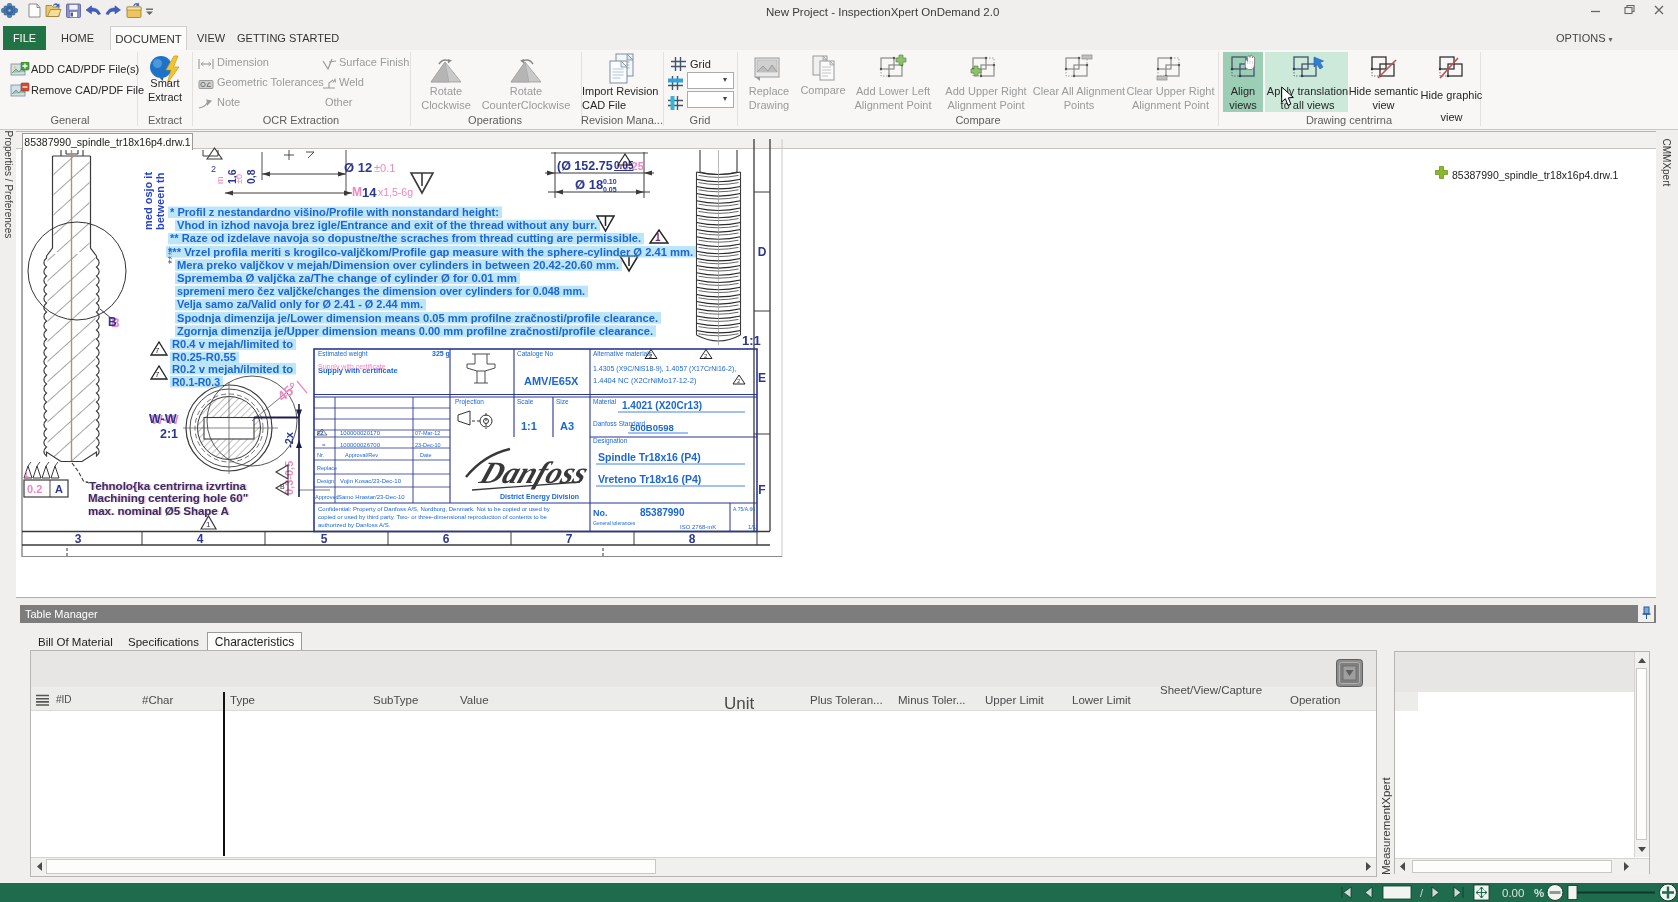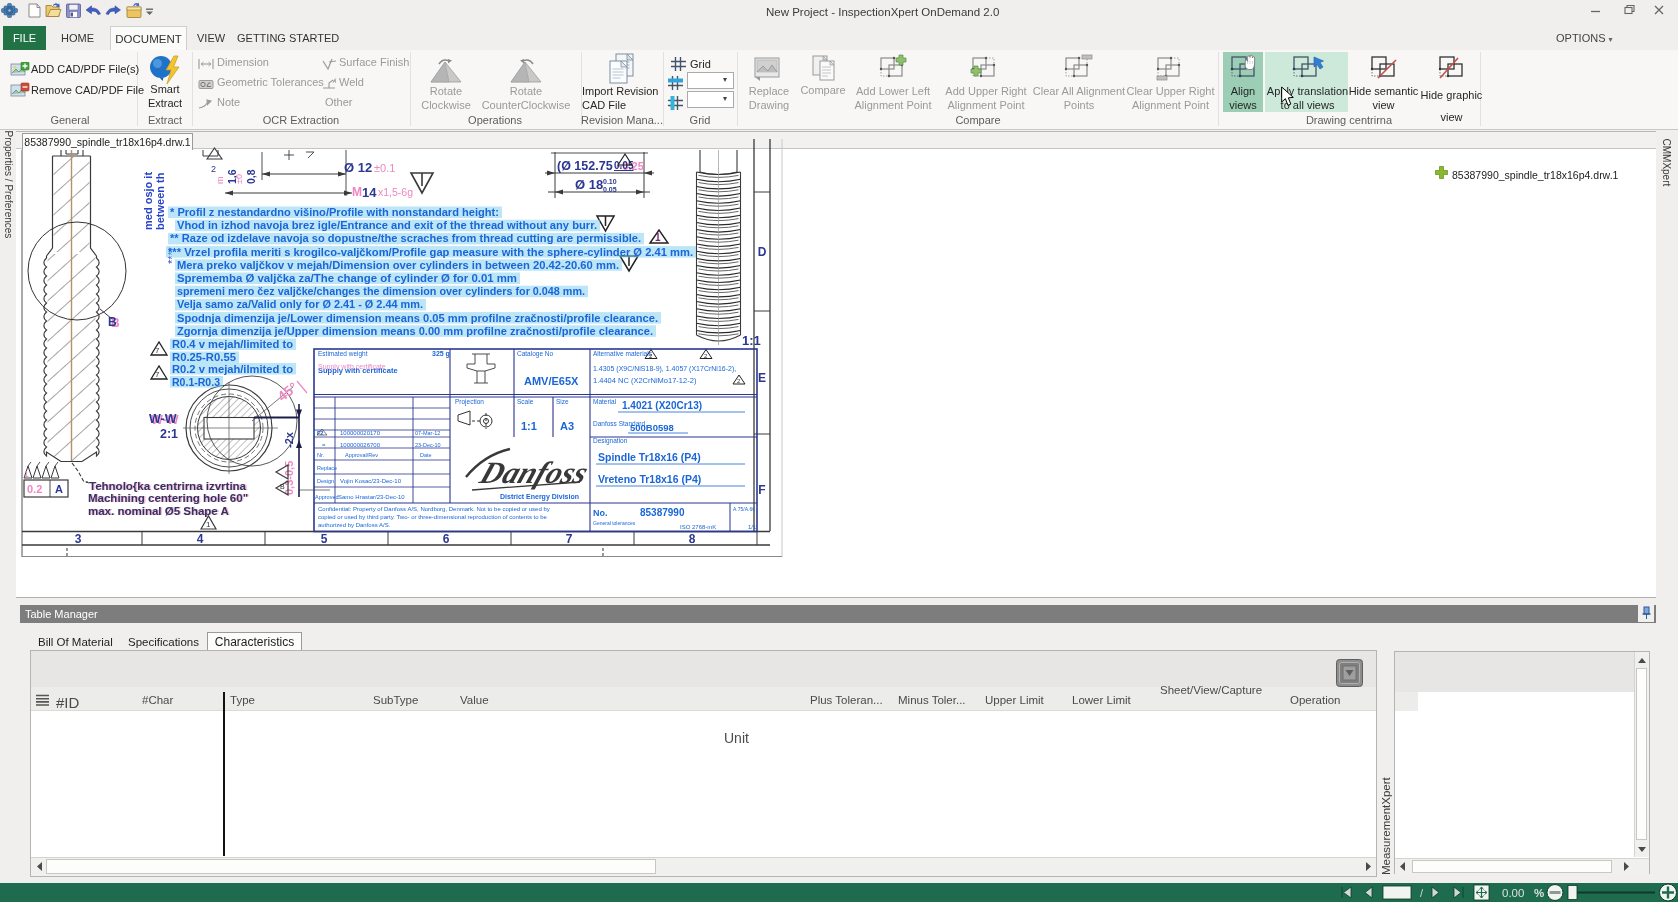--- a/index.html
+++ b/index.html
@@ -98,21 +98,21 @@
       </g>
 </svg>
 <div class="t" style="left:31px;top:13px;font-size:11px;color:#262626;">ADD CAD/PDF File(s)</div>
 <div class="t" style="left:31px;top:34px;font-size:11px;color:#262626;">Remove CAD/PDF File</div>
 <svg class="abs" style="left:146px;top:4px" width="38" height="32" viewBox="0 0 38 32">
 <circle cx="15" cy="13" r="11" fill="#1e73c8"></circle>
 <circle cx="11.5" cy="9.5" r="4.5" fill="#5aa0e0" opacity="0.8"></circle>
 <path d="M14 24 l2.5 3 l1 -3.5 Z" fill="#1e5fa8"></path>
 <path d="M28 2 L20 16 L25 16 L21 30 L33 13 L27.5 13 L32 2 Z" fill="#f4c430" stroke="#c89a10" stroke-width="0.7"></path>
 </svg>
-<div class="t" style="left:125px;top:32px;width:80px;text-align:center;font-size:11px;color:#262626;line-height:14px;">Smart<br>Extract</div>
+<div class="t" style="left:125px;top:26px;width:80px;text-align:center;font-size:11px;color:#262626;line-height:14px;">Smart<br>Extract</div>
 <svg class="abs" style="left:198px;top:8px" width="16" height="13" viewBox="0 0 16 13">
       <g stroke="#9a9a9a" fill="none" stroke-width="1.1">
         <path d="M1 1 l0 10 M15 1 l0 10"></path>
         <path d="M3 6 l10 0"></path>
         <path d="M3 6 l2.5 -2 M3 6 l2.5 2 M13 6 l-2.5 -2 M13 6 l-2.5 2" stroke-width="0.9"></path>
       </g>
     </svg>
 <div class="t" style="left:217px;top:6px;font-size:11px;color:#9a9a9a;">Dimension</div>
 <svg class="abs" style="left:198px;top:28px" width="16" height="13" viewBox="0 0 16 13">
       <g stroke="#9a9a9a" stroke-width="1">
@@ -699,26 +699,26 @@
 <div class="t" style="left:128px;top:636px;font-size:11.5px;color:#222;">Specifications</div>
 <div class="abs" style="left:207px;top:632px;width:95px;height:19px;background:#fcfcfb;border:1px solid #9a9a98;border-bottom:none;font-size:12px;color:#222;text-align:center;line-height:18px;">Characteristics</div>
 <div class="abs" style="left:30px;top:650px;width:1347px;height:227px;background:#fff;border:1px solid #b5b4b2;"></div>
 <div class="abs" style="left:31px;top:651px;width:1345px;height:36px;background:#e7e6e5;"></div>
 <div class="abs" style="left:31px;top:687px;width:1345px;height:24px;background:#ececeb;border-bottom:1px solid #dcdbda;"></div>
 <svg class="abs" style="left:36px;top:694px" width="13" height="12" viewBox="0 0 13 12">
     <g stroke="#555" stroke-width="1.6">
       <path d="M0 1.5 l13 0 M0 4.7 l13 0 M0 7.9 l13 0 M0 11 l13 0"></path>
     </g>
   </svg>
-<div class="t" style="left:56px;top:694px;font-size:15px;color:#4a4a4a;">#ID</div>
+<div class="t" style="left:56px;top:694px;font-size:10px;color:#4a4a4a;">#ID</div>
 <div class="t" style="left:142px;top:694px;font-size:11.5px;color:#4a4a4a;">#Char</div>
 <div class="t" style="left:230px;top:694px;font-size:11.5px;color:#4a4a4a;">Type</div>
 <div class="t" style="left:373px;top:694px;font-size:11.5px;color:#4a4a4a;">SubType</div>
 <div class="t" style="left:460px;top:694px;font-size:11.5px;color:#4a4a4a;">Value</div>
-<div class="t" style="left:724px;top:694px;font-size:14px;color:#4a4a4a;margin-top:36px;">Unit</div>
+<div class="t" style="left:724px;top:694px;font-size:17px;color:#4a4a4a;">Unit</div>
 <div class="t" style="left:810px;top:694px;font-size:11.5px;color:#4a4a4a;">Plus Toleran...</div>
 <div class="t" style="left:898px;top:694px;font-size:11.5px;color:#4a4a4a;">Minus Toler...</div>
 <div class="t" style="left:985px;top:694px;font-size:11.5px;color:#4a4a4a;">Upper Limit</div>
 <div class="t" style="left:1072px;top:694px;font-size:11.5px;color:#4a4a4a;">Lower Limit</div>
 <div class="t" style="left:1160px;top:684px;font-size:11.5px;color:#4a4a4a;">Sheet/View/Capture</div>
 <div class="t" style="left:1290px;top:694px;font-size:11.5px;color:#4a4a4a;">Operation</div>
 <div class="abs" style="left:223px;top:692px;width:2px;height:164px;background:#111;"></div>
 <svg class="abs" style="left:1336px;top:659px" width="27" height="28" viewBox="0 0 27 28">
 <rect x="0.5" y="0.5" width="26" height="27" rx="3" fill="#8d8d8d" stroke="#5f5f5f"></rect>
 <rect x="3.5" y="3.5" width="20" height="21" rx="2" fill="#7f7f7f" stroke="#b0b0b0"></rect>

